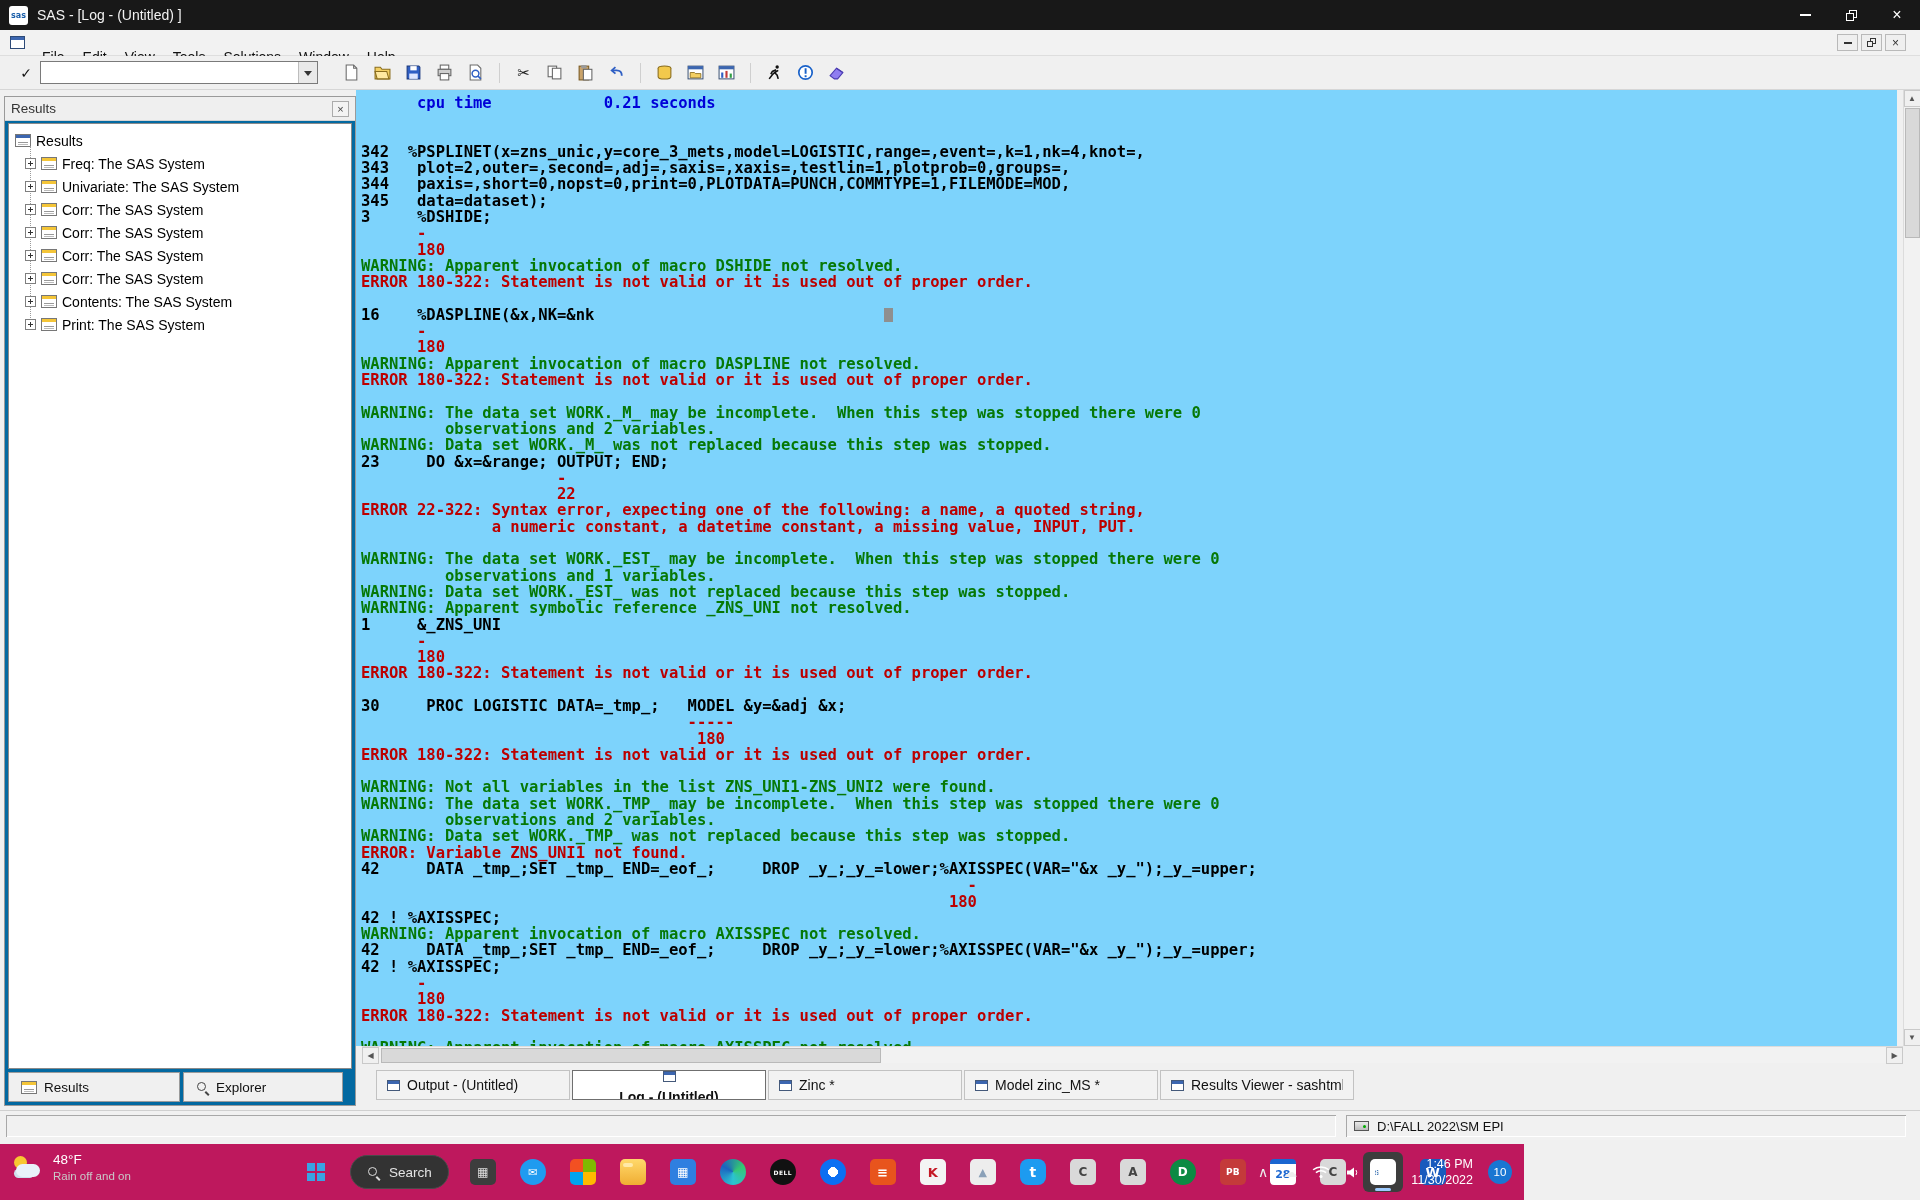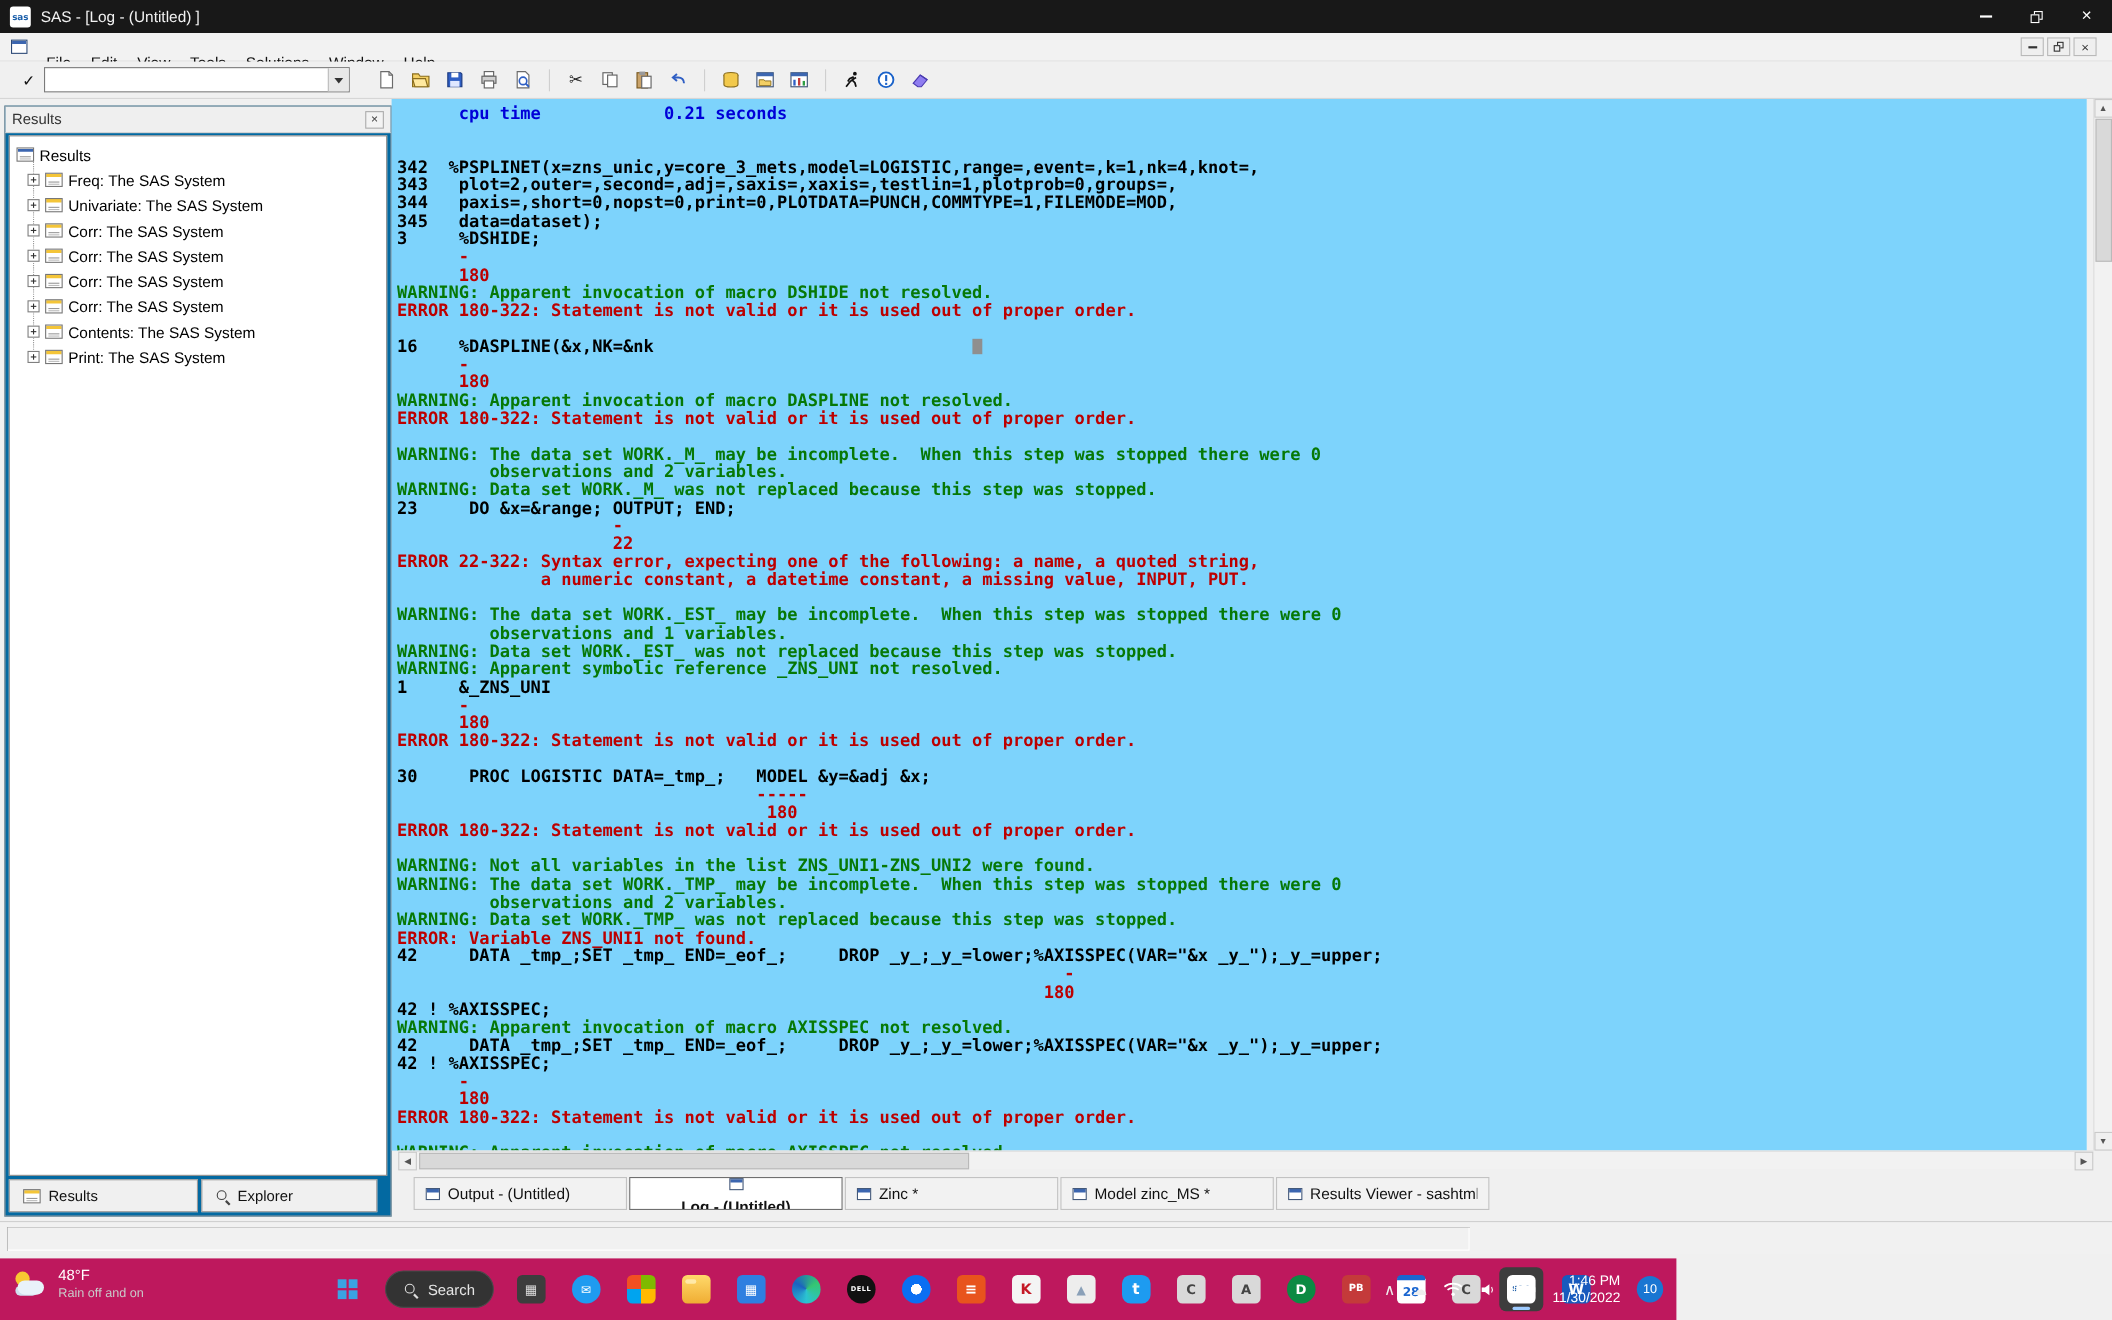--- a/index.html
+++ b/index.html
@@ -446,20 +446,24 @@
         <span class="dt-label">Model zinc_MS *</span>
       </div>
       <div class="doc-tab">
         <span class="dt-ico"></span>
         <span class="dt-label">Results Viewer - sashtml</span>
       </div>
     </div>
 
   <div class="statusbar">
     <div class="sb-panel sb-left"></div>
+    <div class="sb-panel sb-right">
+      <span class="drive-ico"></span>
+      <span>D:\FALL 2022\SM EPI</span>
+    </div>
   </div>
 
   <div class="taskbar">
     <div class="tk-weather">
       <span class="weather-ico"></span>
       <span class="wx">
         <span class="wx-t">48°F</span>
         <span class="wx-d">Rain off and on</span>
       </span>
     </div>

